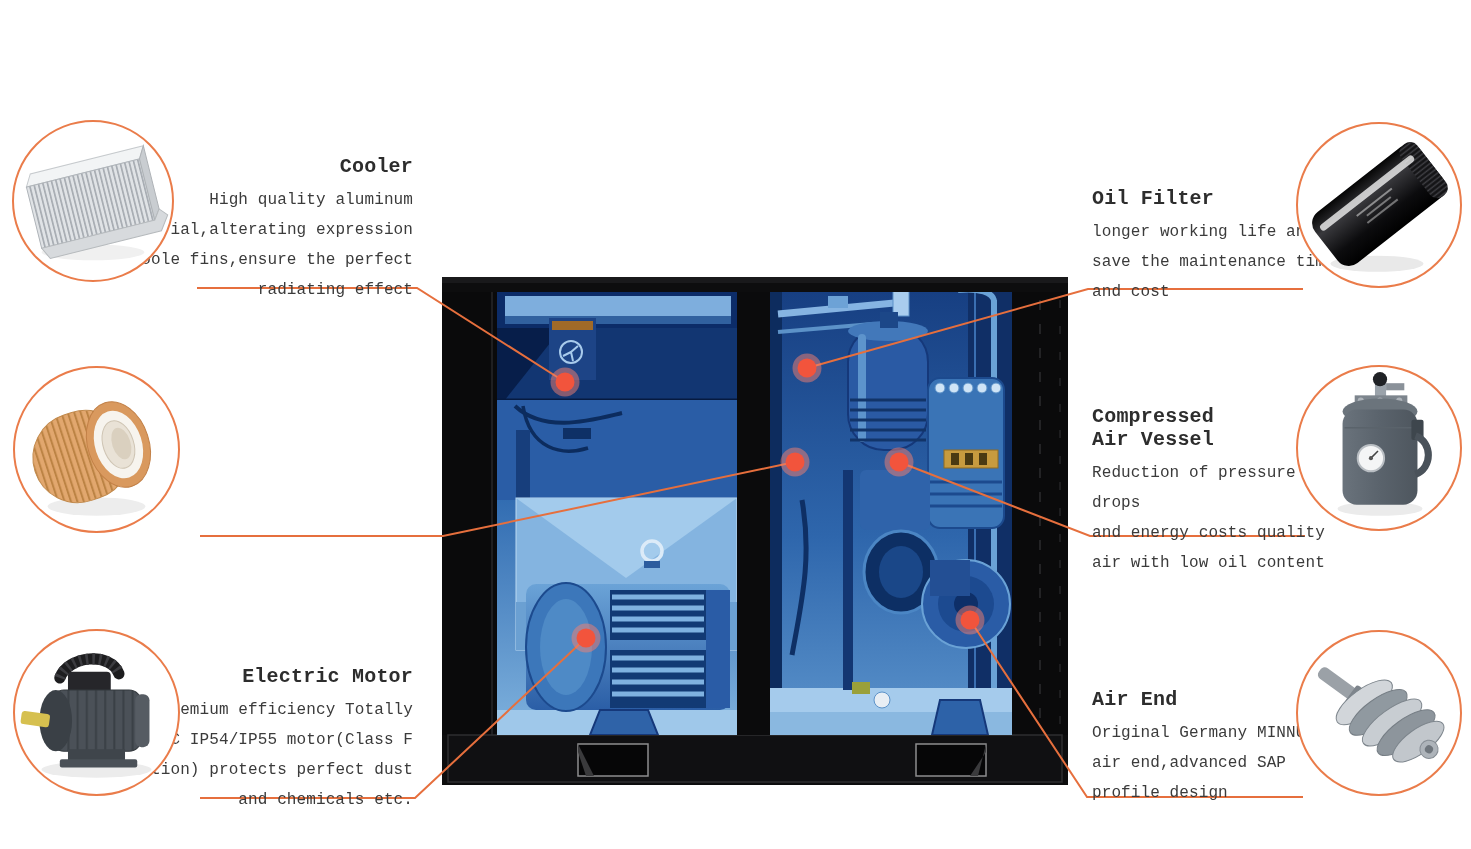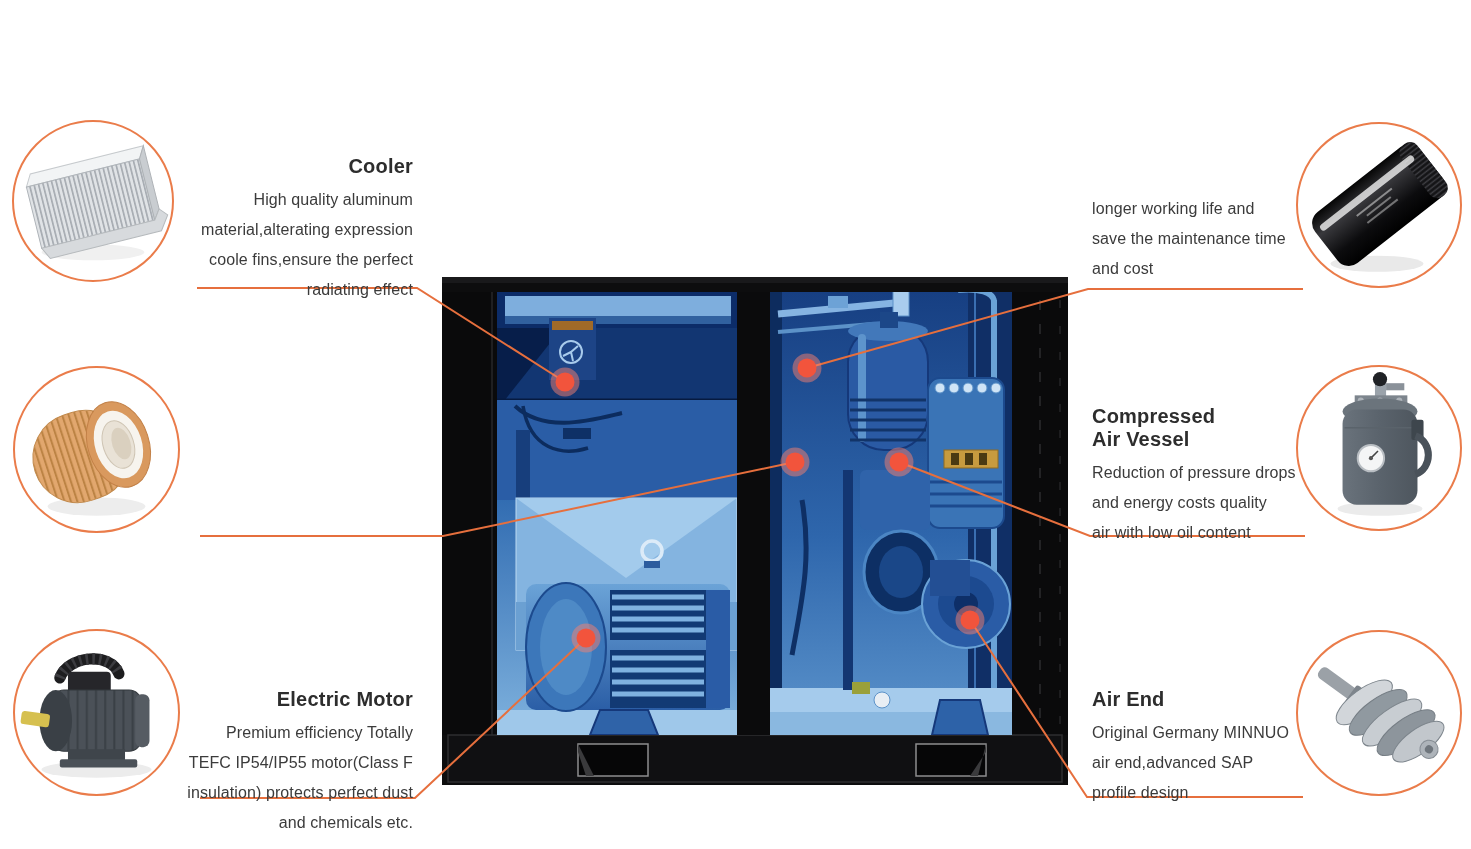--- a/index.html
+++ b/index.html
@@ -11,21 +11,21 @@
   }
   html,body{margin:0;padding:0;background:#ffffff;}
   .canvas{
     position:relative;width:1471px;height:849px;background:#ffffff;
     overflow:hidden;font-family:"Liberation Sans", sans-serif;
   }
   .scene{position:absolute;left:0;top:0;}
   .leader{stroke:var(--leader-orange);stroke-width:2;fill:none;}
   .marker-halo{fill:rgba(246,128,112,0.50);}
   .marker-core{fill:var(--marker-red);}
-  .feature{position:absolute;}
+  .feature{position:absolute;font-family:Liberation Mono, monospace;}
   .f-left{text-align:right;width:333px;left:80px;}
   .f-right{text-align:left;width:245px;left:1092px;}
   .f-title{
     font-size:20px;font-weight:700;color:var(--title-text);
     line-height:23px;white-space:pre-line;letter-spacing:.2px;
   }
   .f-desc{
     font-size:16px;font-weight:400;color:var(--body-text);
     line-height:30px;white-space:pre-line;margin-top:7px;letter-spacing:.1px;
   }
@@ -234,28 +234,29 @@
 
   <div class="feature f-left" style="top:155px;">
     <div class="f-title">Cooler</div>
     <div class="f-desc">High quality aluminum
 material,alterating expression
 coole fins,ensure the perfect
 radiating effect</div>
   </div>
   <div class="feature f-left" style="top:402px;">
   </div>
-  <div class="feature f-left" style="top:688px;">
+  <div class="feature f-left" style="top:665px;">
     <div class="f-title">Electric Motor</div>
     <div class="f-desc">Premium efficiency Totally
 TEFC IP54/IP55 motor(Class F
 insulation) protects perfect dust
 and chemicals etc.</div>
   </div>
   <div class="feature f-right" style="top:187px;">
+    <div class="f-title">Oil Filter</div>
     <div class="f-desc">longer working life and
 save the maintenance time
 and cost</div>
   </div>
   <div class="feature f-right" style="top:688px;">
     <div class="f-title">Air End</div>
     <div class="f-desc">Original Germany MINNUO
 air end,advanced SAP
 profile design</div>
   </div>

